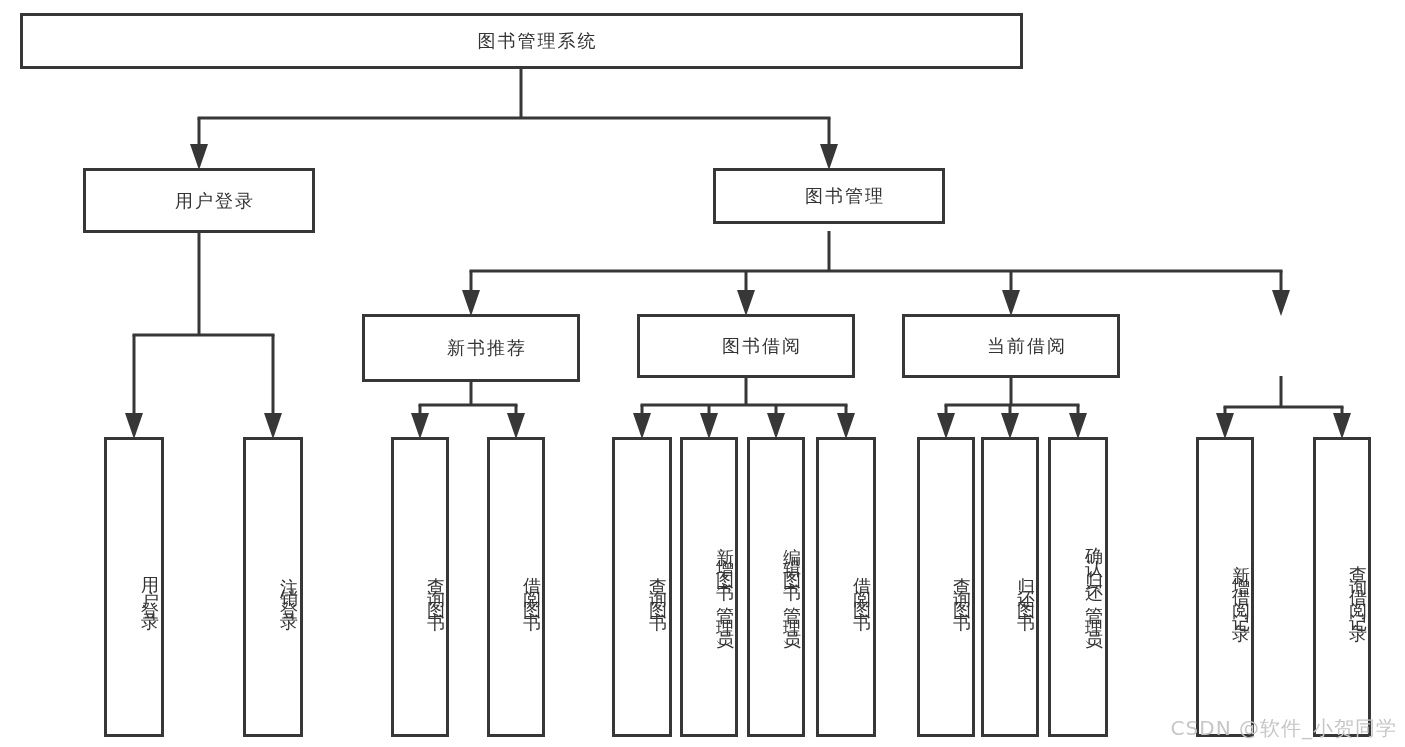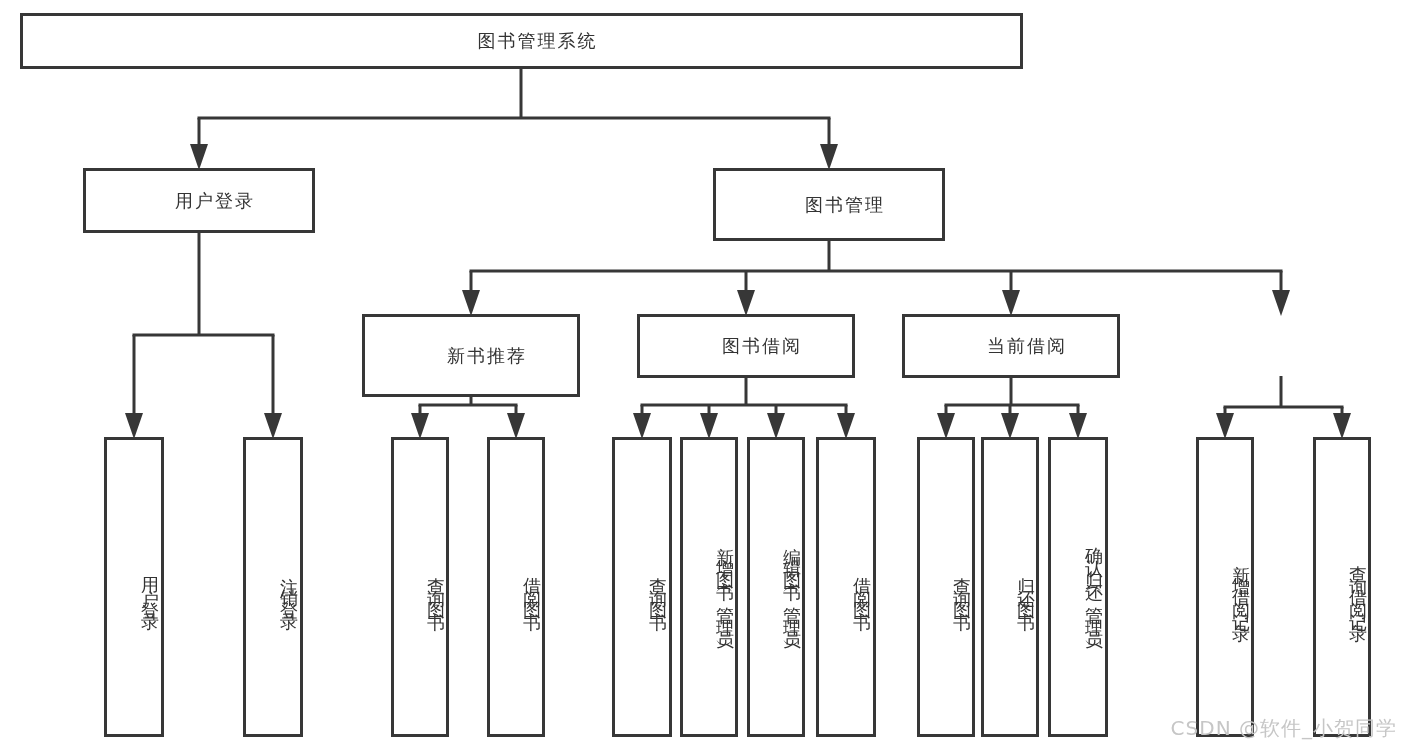--- a/index.html
+++ b/index.html
@@ -79,25 +79,25 @@
       <polygon points="1333,413 1351,413 1342,439"></polygon>
     </svg>
 
   <div class="box h" style="left:20px;top:13px;width:1003px;height:56px">
     <span>图书管理系统</span>
   </div>
 
   <div class="box h" style="left:83px;top:168px;width:232px;height:65px">
     <span>用户登录</span>
   </div>
-  <div class="box h" style="left:713px;top:168px;width:232px;height:73px">
+  <div class="box h" style="left:713px;top:168px;width:232px;height:56px">
     <span>图书管理</span>
   </div>
 
-  <div class="box h" style="left:362px;top:314px;width:218px;height:83px">
+  <div class="box h" style="left:362px;top:314px;width:218px;height:68px">
     <span>新书推荐</span>
   </div>
   <div class="box h" style="left:902px;top:314px;width:218px;height:64px">
     <span>当前借阅</span>
   </div>
   <div class="box h" style="left:637px;top:314px;width:218px;height:64px">
     <span>图书借阅</span>
   </div>
 
   <div class="box v" style="left:104px;top:437px;width:60px;height:300px">

